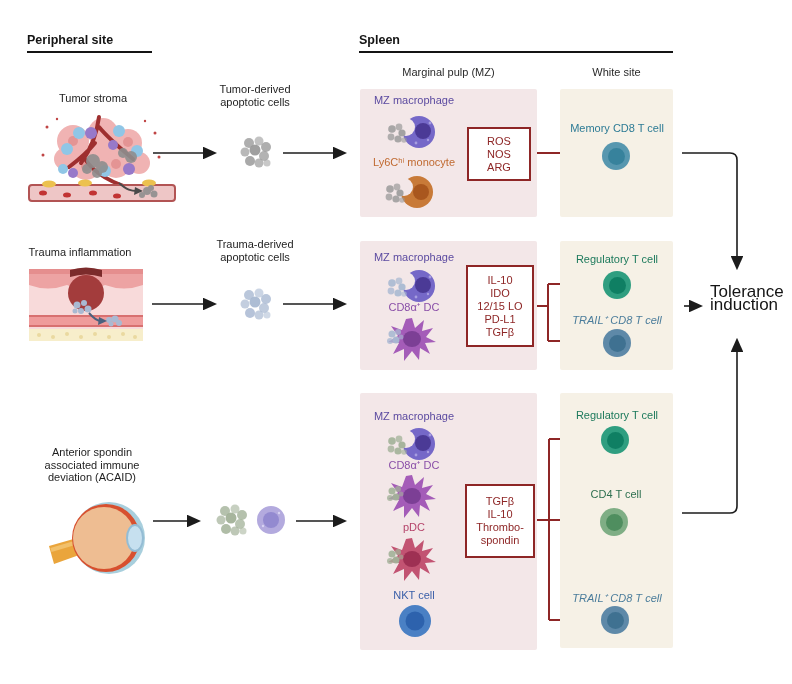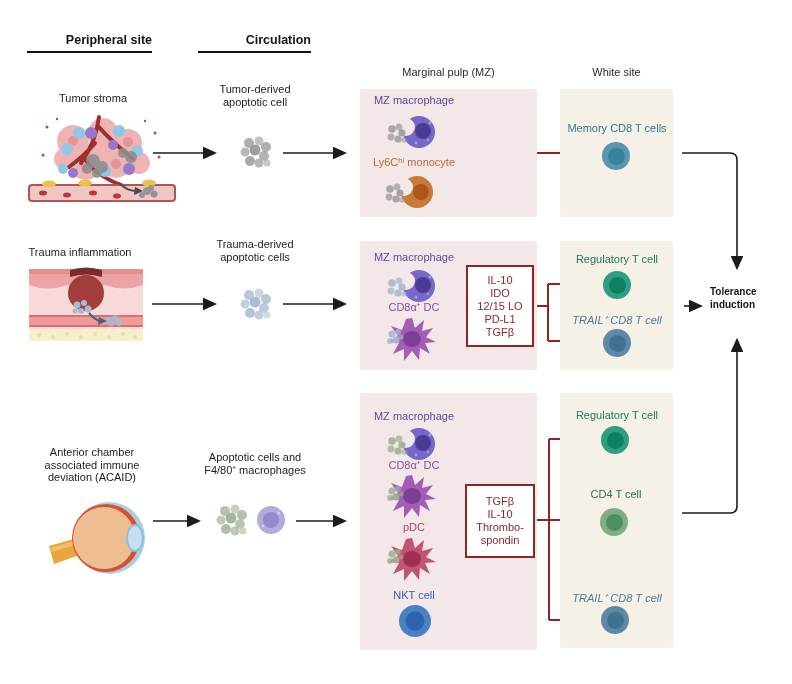--- a/index.html
+++ b/index.html
@@ -1,29 +1,29 @@
 <!DOCTYPE html>
 <html><head>
 <meta charset="utf-8">
 <style>
   html,body{margin:0;padding:0;background:#fff;}
   .canvas{position:relative;width:792px;height:684px;background:#fff;
           font-family:"Liberation Sans",sans-serif;color:#1e1e1e;overflow:hidden;}
   .overlay{position:absolute;left:0;top:0;width:792px;height:684px;pointer-events:none;}
-  .col-head{position:absolute;font-weight:bold;font-size:12.5px;text-align:right;
+  .col-head{position:absolute;font-weight:bold;font-size:12.5px;text-align:left;
             border-bottom:2px solid #141414;padding-bottom:4px;color:#141414;}
   .sub-head{position:absolute;font-size:11px;text-align:center;color:#2a2a2a;}
   .panel{position:absolute;border-radius:2px;}
   .panel.mz{background:#f3e7e8;}
   .panel.wp{background:#f6f1e6;}
   .lbl{position:absolute;font-size:11px;line-height:12.5px;text-align:center;white-space:pre-line;}
   .mbox{position:absolute;border:2px solid #8e2626;background:#fff;color:#8e2626;
         font-size:11px;line-height:13px;text-align:center;white-space:pre-line;
         display:flex;align-items:center;justify-content:center;}
-  .tol{position:absolute;font-weight:bold;font-size:10px;line-height:12.5px;
+  .tol{position:absolute;font-weight:normal;font-size:17px;line-height:12.5px;
        white-space:pre-line;color:#141414;}
   .tcell{position:absolute;width:28px;height:28px;border-radius:50%;
          display:flex;align-items:center;justify-content:center;}
   .tcell>div{width:17px;height:17px;border-radius:50%;}
   .cell-memory{background:#5797af;} .cell-memory>div{background:#37829c;}
   .cell-reg{background:#2f9e80;} .cell-reg>div{background:#0f7f63;}
   .cell-trail{background:#5e89a8;} .cell-trail>div{background:#3f7191;}
   .cell-cd4{background:#7fae85;} .cell-cd4>div{background:#4f8e5f;}
   .t-purple{color:#5b4aa0;} .t-orange{color:#c06a31;} .t-magenta{color:#8a4fa8;}
   .t-pink{color:#b5436a;} .t-blue{color:#3a5fa8;} .t-teal{color:#2d7b95;}
@@ -65,34 +65,34 @@
       <path d="M586,334 V348" stroke-width="2.5"></path>
       <path d="M528,520 H583" marker-end="url(#mk-r)"></path>
       <path d="M549,439 V620"></path>
       <path d="M549,439 H583" marker-end="url(#mk-r)"></path>
       <path d="M549,620 H586"></path>
       <path d="M586,613 V627" stroke-width="2.5"></path>
     </g>
   </svg>
 
   <div class="col-head" style="left:27px;top:33px;width:125px">Peripheral site</div>
-  <div class="col-head" style="left:198px;top:33px;width:113px">Circulation</div>
+  <div class="col-head" style="left:359px;top:33px;width:314px">Spleen</div>
   <div class="sub-head" style="left:360px;top:66px;width:177px">Marginal pulp (MZ)</div>
   <div class="sub-head" style="left:560px;top:66px;width:113px">White site</div>
 
   <div class="panel mz" style="left:360px;top:89px;width:177px;height:128px"></div>
   <div class="panel wp" style="left:560px;top:89px;width:113px;height:128px"></div>
   <div class="panel mz" style="left:360px;top:241px;width:177px;height:129px"></div>
   <div class="panel wp" style="left:560px;top:241px;width:113px;height:129px"></div>
   <div class="panel mz" style="left:360px;top:393px;width:177px;height:257px"></div>
   <div class="panel wp" style="left:560px;top:393px;width:113px;height:255px"></div>
 
   <div class="lbl" style="left:33px;top:92px;width:120px">Tumor stroma</div>
   <div class="lbl" style="left:10px;top:246px;width:140px">Trauma inflammation</div>
-  <div class="lbl" style="left:22px;top:446px;width:140px">Anterior chamber
+  <div class="lbl" style="left:22px;top:446px;width:140px">Anterior spondin
 associated immune
 deviation (ACAID)</div>
 
   <svg class="ic" style="left:27px;top:111px" width="150" height="96" viewBox="0 0 150 96">
     <g opacity="0.92">
       <circle cx="46" cy="30" r="16" fill="#efadad"></circle>
         <circle cx="76" cy="22" r="15" fill="#efadad"></circle>
       <circle cx="101" cy="32" r="14" fill="#efadad"></circle>
         <circle cx="59" cy="54" r="15" fill="#efadad"></circle>
       <circle cx="89" cy="52" r="15" fill="#efadad"></circle>
@@ -195,25 +195,23 @@
   <svg class="ic" style="left:45px;top:496px" width="112" height="84" viewBox="0 0 112 84">
     <path d="M4,50 L32,42 L37,58 L9,68 Z" fill="#eaa53c"></path>
     <path d="M6,54 L33,46" stroke="#f2c06a" stroke-width="4"></path>
     <circle cx="64" cy="42" r="36" fill="#a8cfdd"></circle>
     <circle cx="61" cy="42" r="34" fill="#d7502f"></circle>
     <circle cx="59" cy="42" r="31" fill="#eebd92"></circle>
     <ellipse cx="90" cy="42" rx="8" ry="13" fill="#c6e0ef" stroke="#94bcd4" stroke-width="2"></ellipse>
   </svg>
 
   <div class="lbl" style="left:195px;top:83px;width:120px">Tumor-derived
-apoptotic cell</div>
+apoptotic cells</div>
   <div class="lbl" style="left:195px;top:238px;width:120px">Trauma-derived
 apoptotic cells</div>
-  <div class="lbl" style="left:185px;top:451px;width:140px">Apoptotic cells and
-F4/80⁺ macrophages</div>
 
   <svg class="ic" style="left:237px;top:134px;color:#9a9a9a" width="38" height="38" viewBox="0 0 38 38">
     <g fill="currentColor">
         <circle cx="12" cy="9" r="5" opacity=".8"></circle>
         <circle cx="22" cy="7" r="4.5" opacity=".6"></circle>
         <circle cx="29" cy="13" r="5" opacity=".8"></circle>
         <circle cx="8" cy="18" r="4.5" opacity=".7"></circle>
         <circle cx="18" cy="16" r="5.5" opacity=".95"></circle>
         <circle cx="27" cy="22" r="5" opacity=".75"></circle>
         <circle cx="13" cy="27" r="5" opacity=".85"></circle>
@@ -356,35 +354,40 @@
         <circle cx="10" cy="26" r="3.5" opacity=".95"></circle>
         <circle cx="15" cy="23" r="2.5" opacity=".6"></circle>
       </g>
   </svg>
   <div class="lbl t-blue" style="left:364px;top:589px;width:100px">NKT cell</div>
   <svg class="ic" style="left:398px;top:604px" width="34" height="34" viewBox="0 0 34 34">
     <circle cx="17" cy="17" r="16" fill="#4a80c4"></circle>
       <circle cx="17" cy="17" r="9.5" fill="#2d62ad"></circle>
   </svg>
 
+  <div class="mbox" style="left:467px;top:127px;width:60px;height:50px">
+    <span>ROS
+NOS
+ARG</span>
+  </div>
   <div class="mbox" style="left:466px;top:265px;width:64px;height:78px">
     <span>IL-10
 IDO
 12/15 LO
 PD-L1
 TGFβ</span>
   </div>
   <div class="mbox" style="left:465px;top:484px;width:66px;height:70px">
     <span>TGFβ
 IL-10
 Thrombo-
 spondin</span>
   </div>
 
-  <div class="lbl t-teal" style="left:552px;top:122px;width:130px">Memory CD8 T cells</div>
+  <div class="lbl t-teal" style="left:552px;top:122px;width:130px">Memory CD8 T cell</div>
   <div class="tcell cell-memory" style="left:602px;top:142px">
       <div></div>
     </div>
 
   <div class="lbl t-green" style="left:556px;top:253px;width:122px">Regulatory T cell</div>
   <div class="tcell cell-reg" style="left:603px;top:271px">
       <div></div>
     </div>
   <div class="lbl t-steel" style="left:552px;top:314px;width:130px">TRAIL⁺ CD8 T cell</div>
   <div class="tcell cell-trail" style="left:603px;top:329px">

